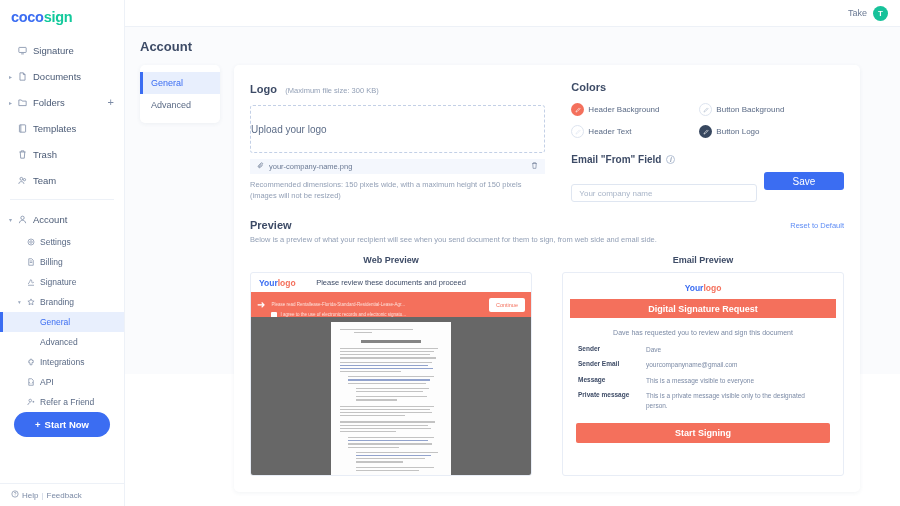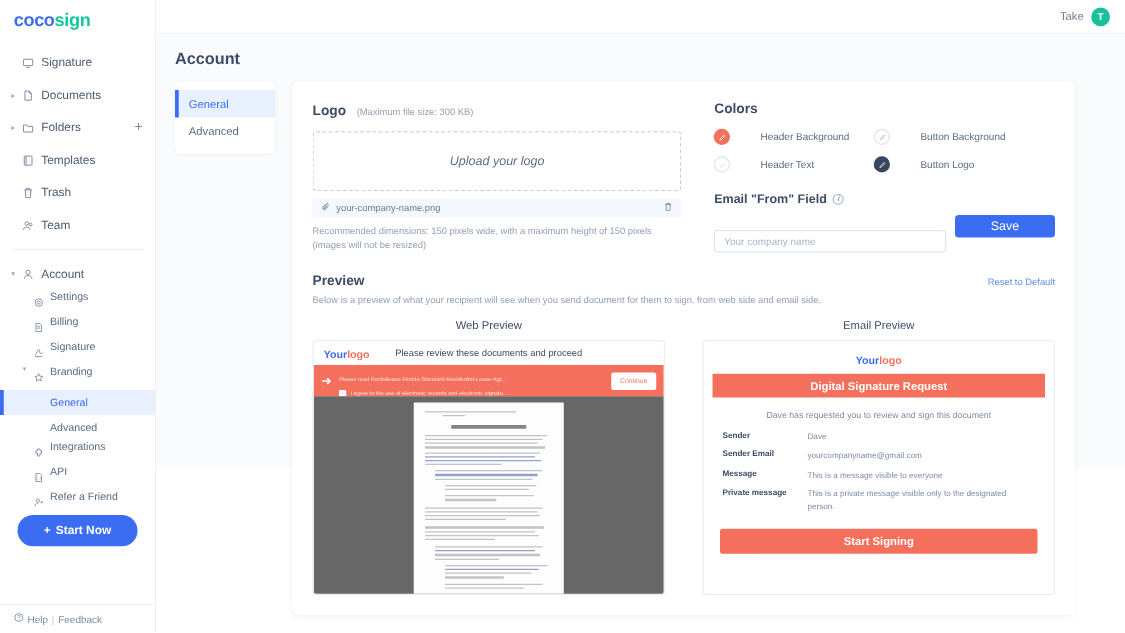--- a/index.html
+++ b/index.html
@@ -47,21 +47,21 @@
   }
   .nav-ico svg { display: block; }
   .nav-label { margin-left: 4px; white-space: nowrap; }
   .plus-right {
     position: absolute; right: 10px; color: #7b8aa5; font-size: 11px;
     line-height: 1;
   }
   .nav-divider { height: 1px; background: #edf1f7; margin: 6px 10px 6px 10px; }
 
   .sub-item {
-    display: flex; 
+    display: flex; align-items: center;
     height: 20px; font-size: 8.5px; color: #5a6a85;
     padding-left: 15px; cursor: pointer; position: relative;
   }
   .sub-item .caret {
     width: 9px; font-size: 5.5px; color: #9aa8be; text-align: center;
     flex: 0 0 9px;
   }
   .sub-item .caret.blank { visibility: hidden; }
   .sub-ico {
     width: 13px; flex: 0 0 13px; display: flex;
@@ -154,38 +154,38 @@
   .row-2col { display: flex; gap: 26px; }
   .col-left { flex: 1 1 52%; }
   .col-right { flex: 1 1 48%; padding-top: 2px; }
 
   .sec-title { font-size: 11px; font-weight: bold; color: #3d4b66; }
   .sec-note { font-size: 7.5px; color: #93a0b6; font-weight: normal; margin-left: 4px; }
 
   .dropzone {
     margin-top: 8px; height: 48px;
     border: 1px dashed #c3d0e6; border-radius: 3px;
-    display: flex; align-items: center; justify-content: center;
-    font-size: 10px; color: #5d6d88; cursor: pointer; font-style: italic;
+    display: flex; align-items: center; 
+    font-size: 10px; color: #5d6d88; cursor: pointer;
   }
   .file-row {
     margin-top: 6px; height: 15px; background: #f4f7fd;
     display: flex; align-items: center; padding: 0 7px;
     font-size: 7.5px; color: #6b7a94; gap: 5px; cursor: pointer;
   }
   .file-row .grow { flex: 1 1 auto; }
   .hint {
     margin-top: 5px; font-size: 7.5px; color: #93a0b6; line-height: 1.5;
   }
 
   .colors-grid {
     margin-top: 10px; display: grid;
     grid-template-columns: 128px 1fr; row-gap: 9px;
   }
-  .color-item { display: flex; align-items: center; gap: 24px; cursor: pointer; }
+  .color-item { display: flex; align-items: center; gap: 4px; cursor: pointer; }
   .swatch {
     width: 13px; height: 13px; border-radius: 50%;
     display: flex; align-items: center; justify-content: center;
     flex: 0 0 13px;
   }
   .swatch.outline { border: 1px solid #dde4ef; }
   .color-label { font-size: 8px; color: #5a6a85; }
 
   .from-title {
     margin-top: 16px; font-size: 10px; font-weight: bold;
@@ -219,21 +219,21 @@
   }
   .preview-sub { margin-top: 4px; font-size: 7.5px; color: #93a0b6; }
   .reset-link {
     font-size: 7.5px; color: #5f8df5; cursor: pointer; white-space: nowrap;
     margin-top: 2px;
   }
 
   .previews { margin-top: 11px; display: flex; gap: 30px; }
   .prev-col { flex: 1 1 50%; }
   .prev-label {
-    text-align: center; font-size: 9px; font-weight: normal;
+    text-align: center; font-size: 9px; font-weight: bold;
     color: #3d4b66; margin-bottom: 7px;
   }
 
   
   .web-card {
     border: 1px solid #e8edf6; border-radius: 3px; overflow: hidden;
     background: #fff; height: 204px; display: flex; flex-direction: column;
   }
   .web-top {
     height: 19px; display: flex; align-items: center; padding: 0 8px;

